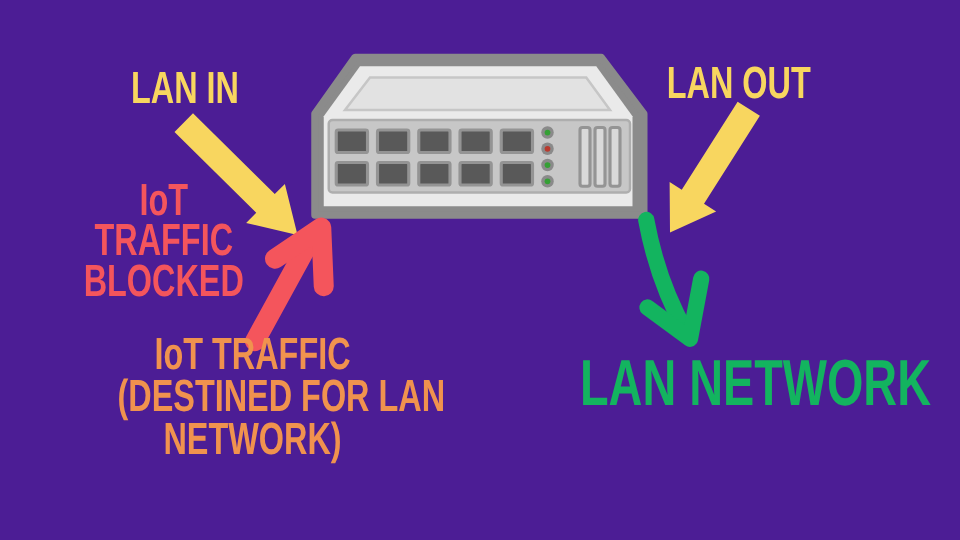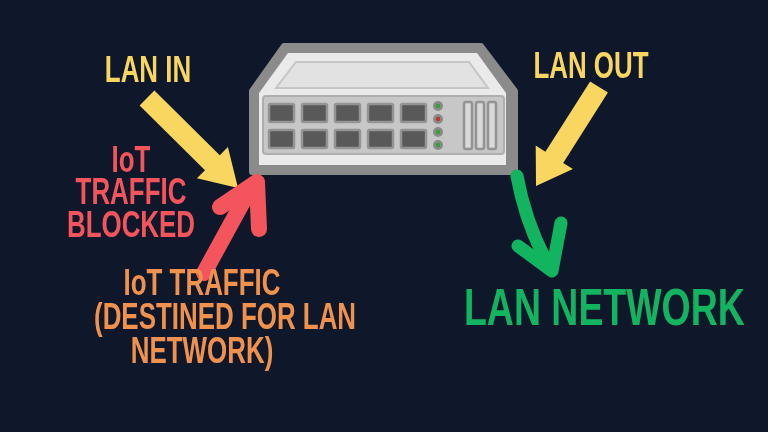--- a/index.html
+++ b/index.html
@@ -5,21 +5,21 @@
   html, body {
     margin: 0;
     padding: 0;
     background: #000;
     font-family: "Liberation Sans", sans-serif;
   }
   .stage {
     position: relative;
     width: 768px;
     height: 432px;
-    background: #0f172a;
+    background: #4c1d95;
     overflow: hidden;
   }
   .stage svg {
     position: absolute;
     left: 0;
     top: 0;
   }
   .label {
     position: absolute;
     font-weight: bold;

